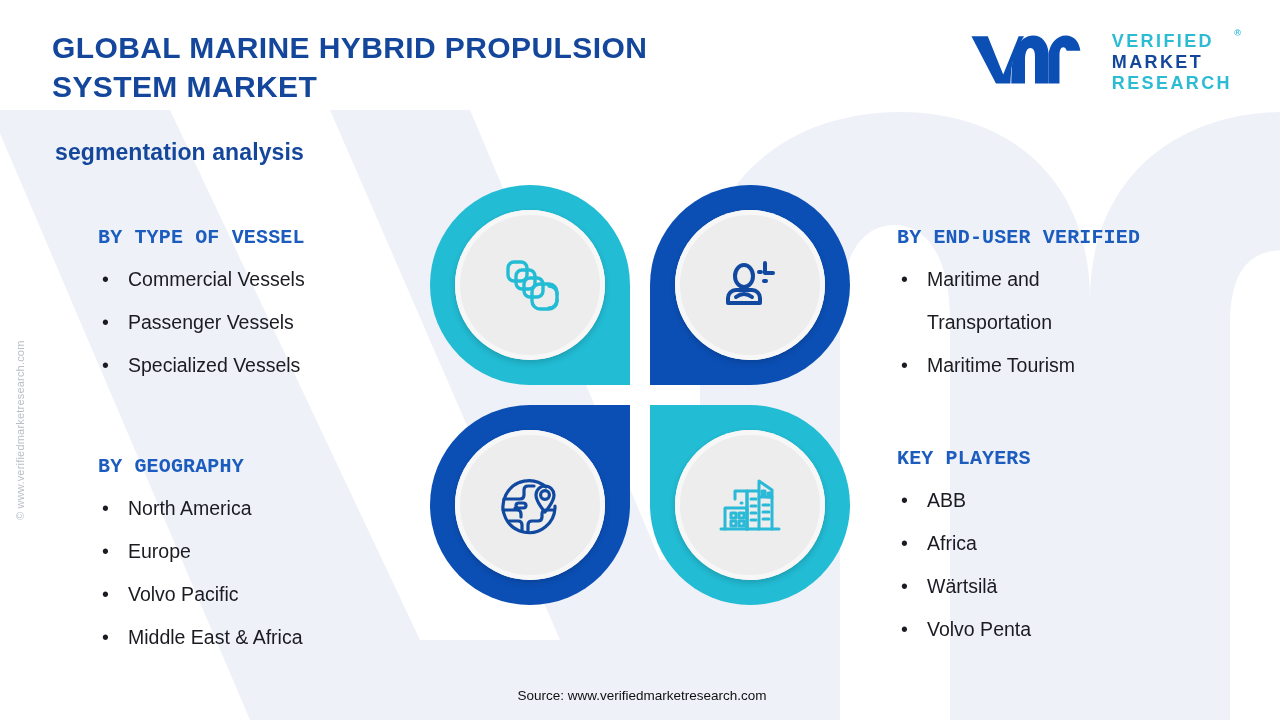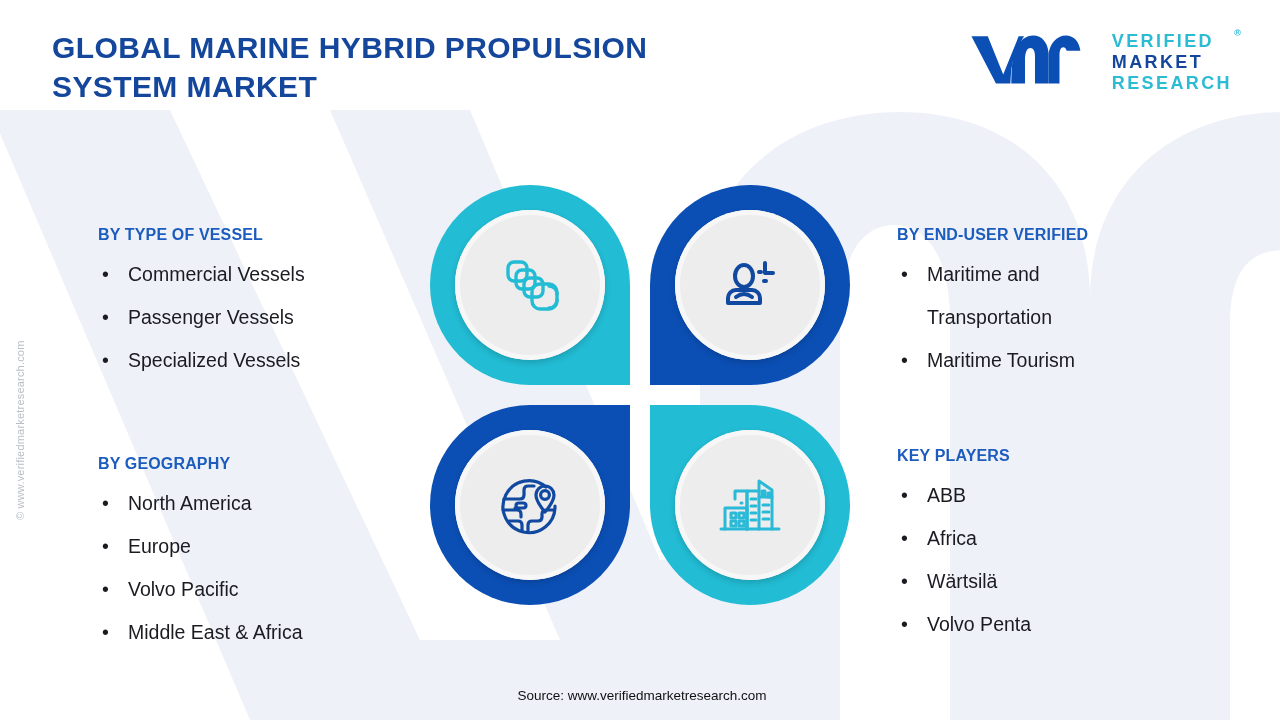--- a/index.html
+++ b/index.html
@@ -94,26 +94,27 @@
     right: -9px;
     top: 0px;
     font-size: 9px;
     color: #2bbcd4;
     font-weight: 700;
   }
 
   
   .seg { position: absolute; }
   .seg-title {
-    font-size: 16px;
+    font-size: 20px;
     font-weight: 700;
     color: #1c5cbe;
     letter-spacing: .15px;
     margin-bottom: 9px;
     white-space: nowrap;
+    font-family: Liberation Mono, monospace;
   }
   .seg-list { list-style: none; margin: 0; padding: 0; }
   .seg-list li {
     position: relative;
     font-size: 19.5px;
     color: #1b1b22;
     line-height: 43px;
     padding-left: 30px;
     white-space: pre-line;
   }
@@ -200,20 +201,21 @@
              C 950 255 925 225 895 225 C 862 225 840 255 840 320 L 840 720 L 700 720 Z" fill="#eef1f7"></path>
     <path d="M 1090 300 C 1090 180 1175 112 1285 112 L 1285 250 C 1250 250 1230 270 1230 325 L 1230 720 L 1090 720 Z" fill="#eef1f7"></path>
   </svg>
 
   <div class="vert-watermark">© www.verifiedmarketresearch.com</div>
 
   <div class="title">
     <div>GLOBAL MARINE HYBRID PROPULSION</div>
     <div>SYSTEM MARKET</div>
   </div>
+  <div class="subtitle">segmentation analysis</div>
 
   <div class="logo">
     <svg class="logo-mark" viewBox="0 0 130 66">
       <path d="M6 8 L24 8 L41 50 L58 8 L64 8
                C 64 8 52 26 50 44 C 49 55 49 60 49 60 L 33 60 Z" fill="#0b4fb5"></path>
       <path d="M50 60 C 50 60 50 40 52 30 C 55 16 64 7 74 7 C 84 7 90 15 91 26
                L 91 60 L 76 60 L 76 30 C 76 24 74 21 71 21 C 67 21 65 26 65 34 L 65 60 Z" fill="#0b4fb5"></path>
       <path d="M91 60 L 91 28 C 92 16 100 7 110 7 C 119 7 125 14 126 24
                L 111 24 C 110 21 109 20 107 20 C 104 20 103 24 103 30 L 103 60 Z" fill="#0b4fb5"></path>
     </svg>

